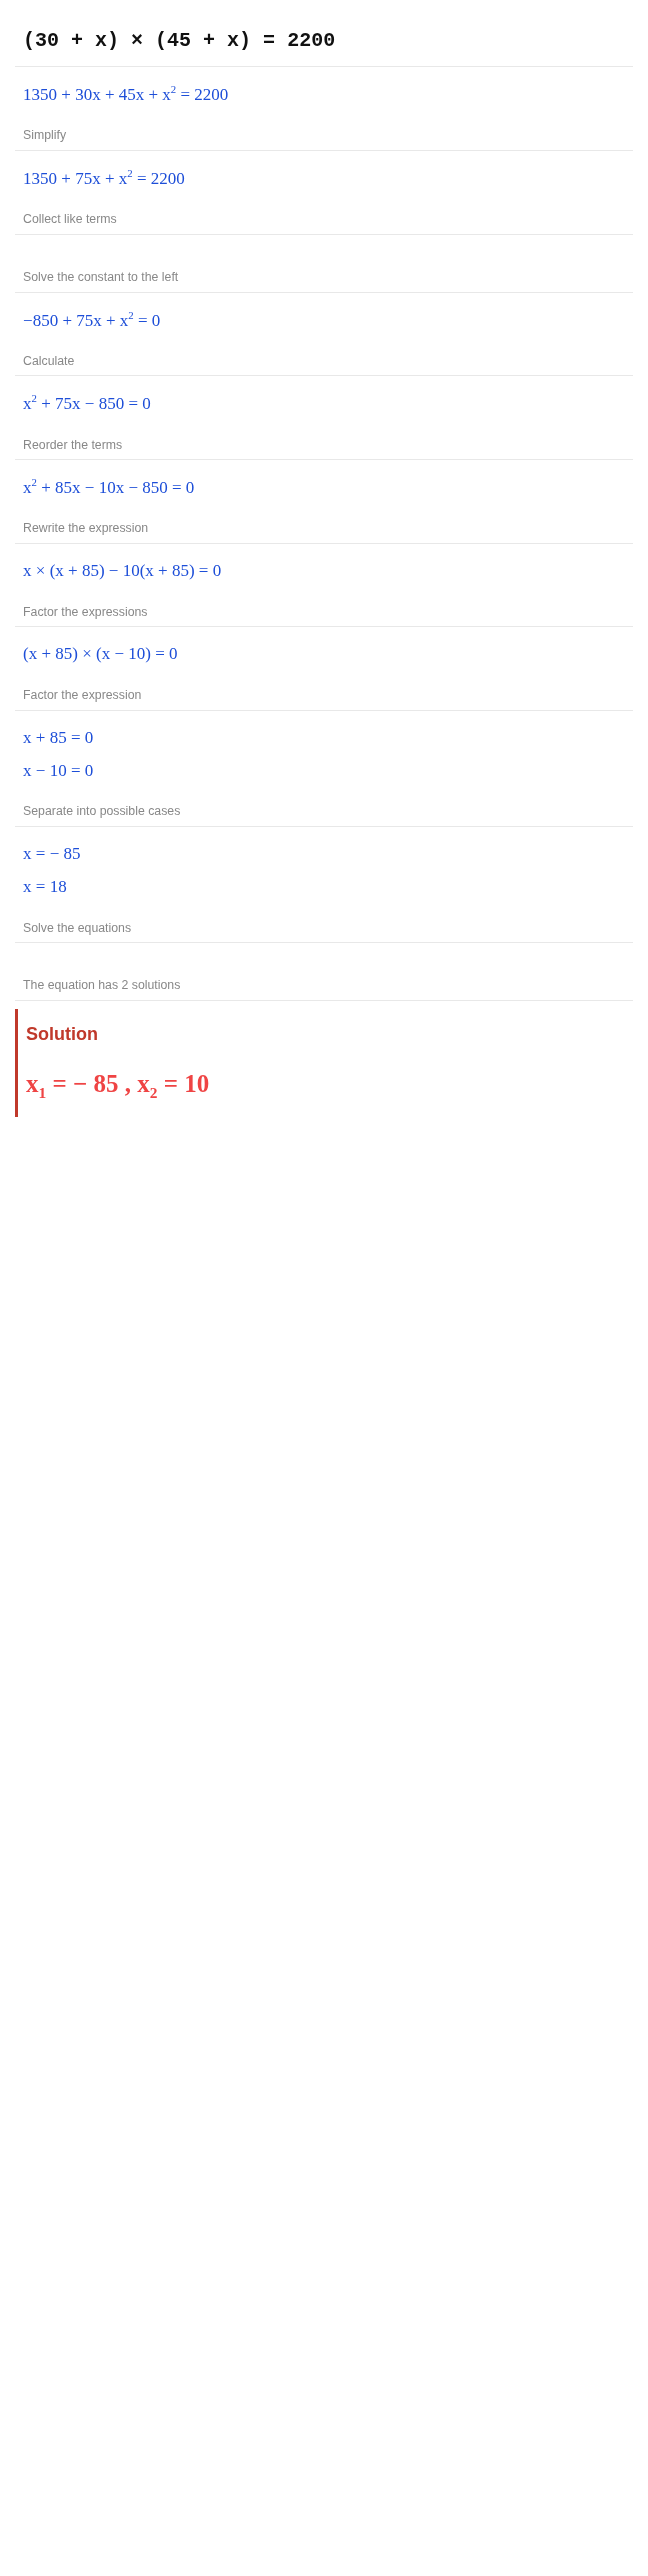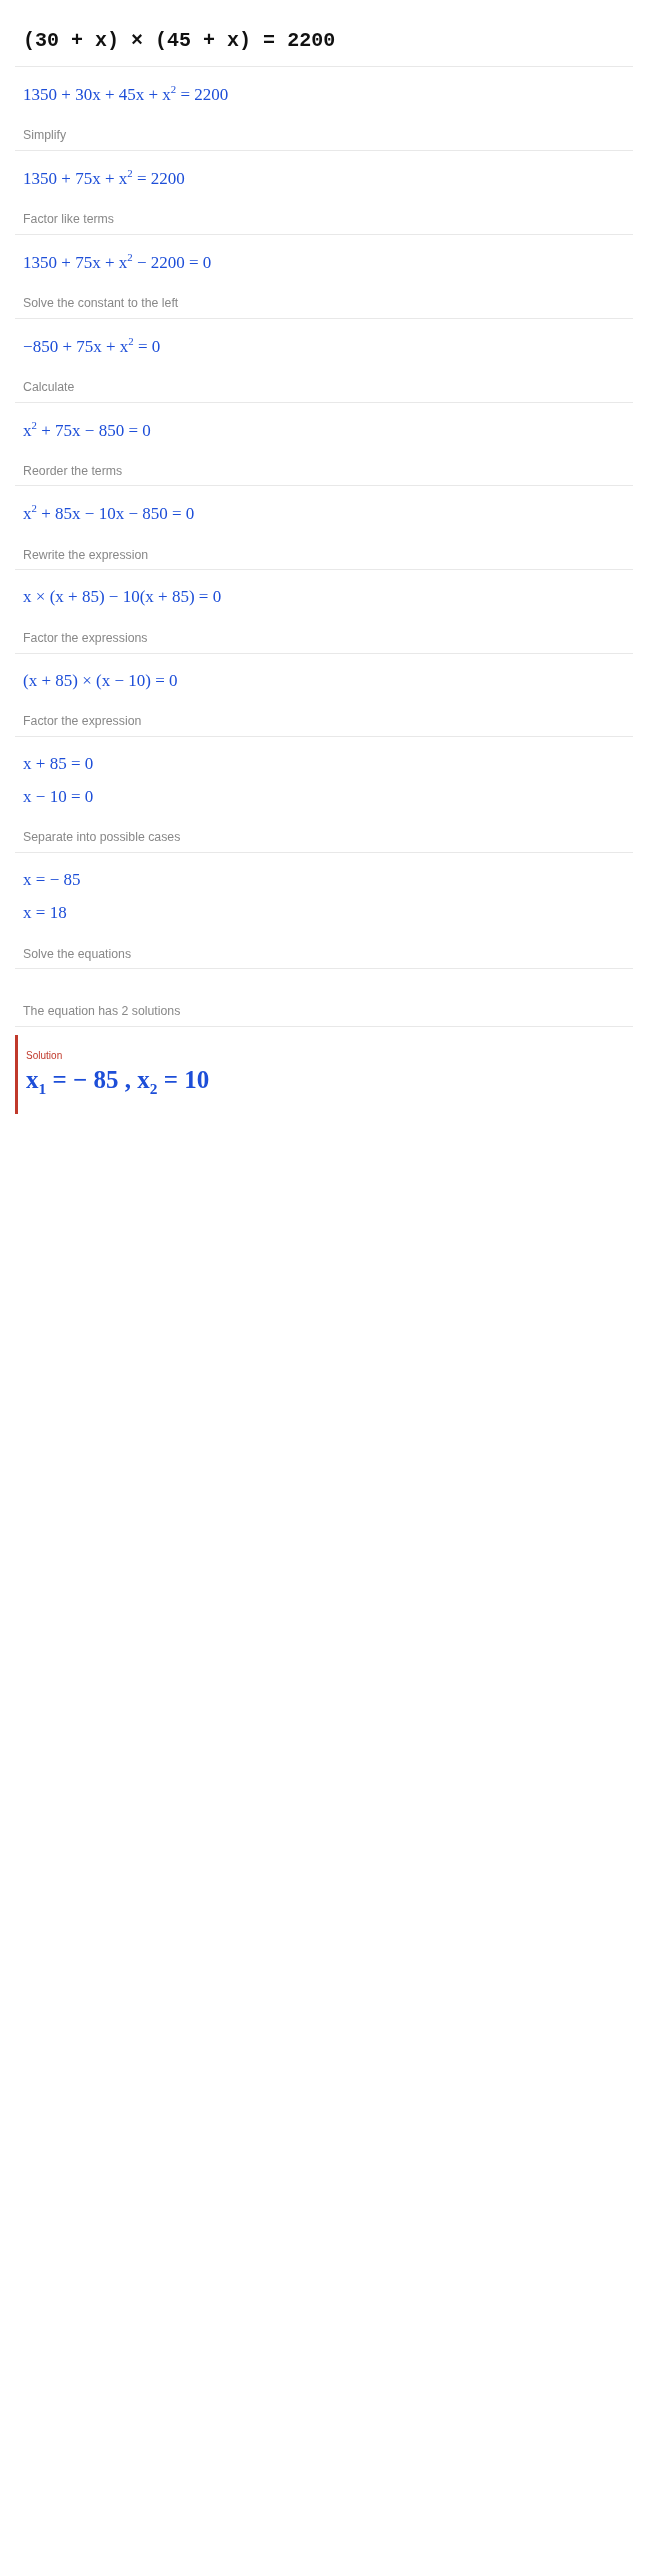--- a/index.html
+++ b/index.html
@@ -47,30 +47,30 @@
       vertical-align: super;
     }
 
     .solution-block {
       padding: 15.4px 7.7px 15.4px 7.7px;
       border-left: 3.9px solid #c0392b;
       margin-top: 7.7px;
     }
 
     .solution-title {
-      font-size: 10px;
+      font-size: 18px;
       color: #c0392b;
-      font-weight: 400;
-      margin-bottom: 5px;
+      font-weight: 700;
+      margin-bottom: 25px;
       font-family: -apple-system, BlinkMacSystemFont, 'Segoe UI', sans-serif;
     }
 
     .solution-equation {
       font-size: 25px;
-      color: #1d4ed8;
+      color: #ef4444;
       font-family: 'Times New Roman', Times, serif;
       font-weight: 700;
     }
 
     .first-eq {
       font-size: 20px;
       font-weight: 700;
       font-family: Liberation Mono, monospace;
       color: #111;
       margin-bottom: 6.2px;
@@ -89,27 +89,24 @@
   <div class="equation">
     1350 + 30x + 45x + x<sup>2</sup> = 2200
   </div>
   <div class="step-label">Simplify</div>
 </div>
 
 <div class="step-block">
   <div class="equation">
     1350 + 75x + x<sup>2</sup> = 2200
   </div>
-  <div class="step-label">Factor like terms</div>
+  <div class="step-label">Collect like terms</div>
 </div>
 
 <div class="step-block">
-  <div class="equation">
-    1350 + 75x + x<sup>2</sup> − 2200 = 0
-  </div>
   <div class="step-label">Solve the constant to the left</div>
 </div>
 
 <div class="step-block">
   <div class="equation">
     −850 + 75x + x<sup>2</sup> = 0
   </div>
   <div class="step-label">Calculate</div>
 </div>
 

